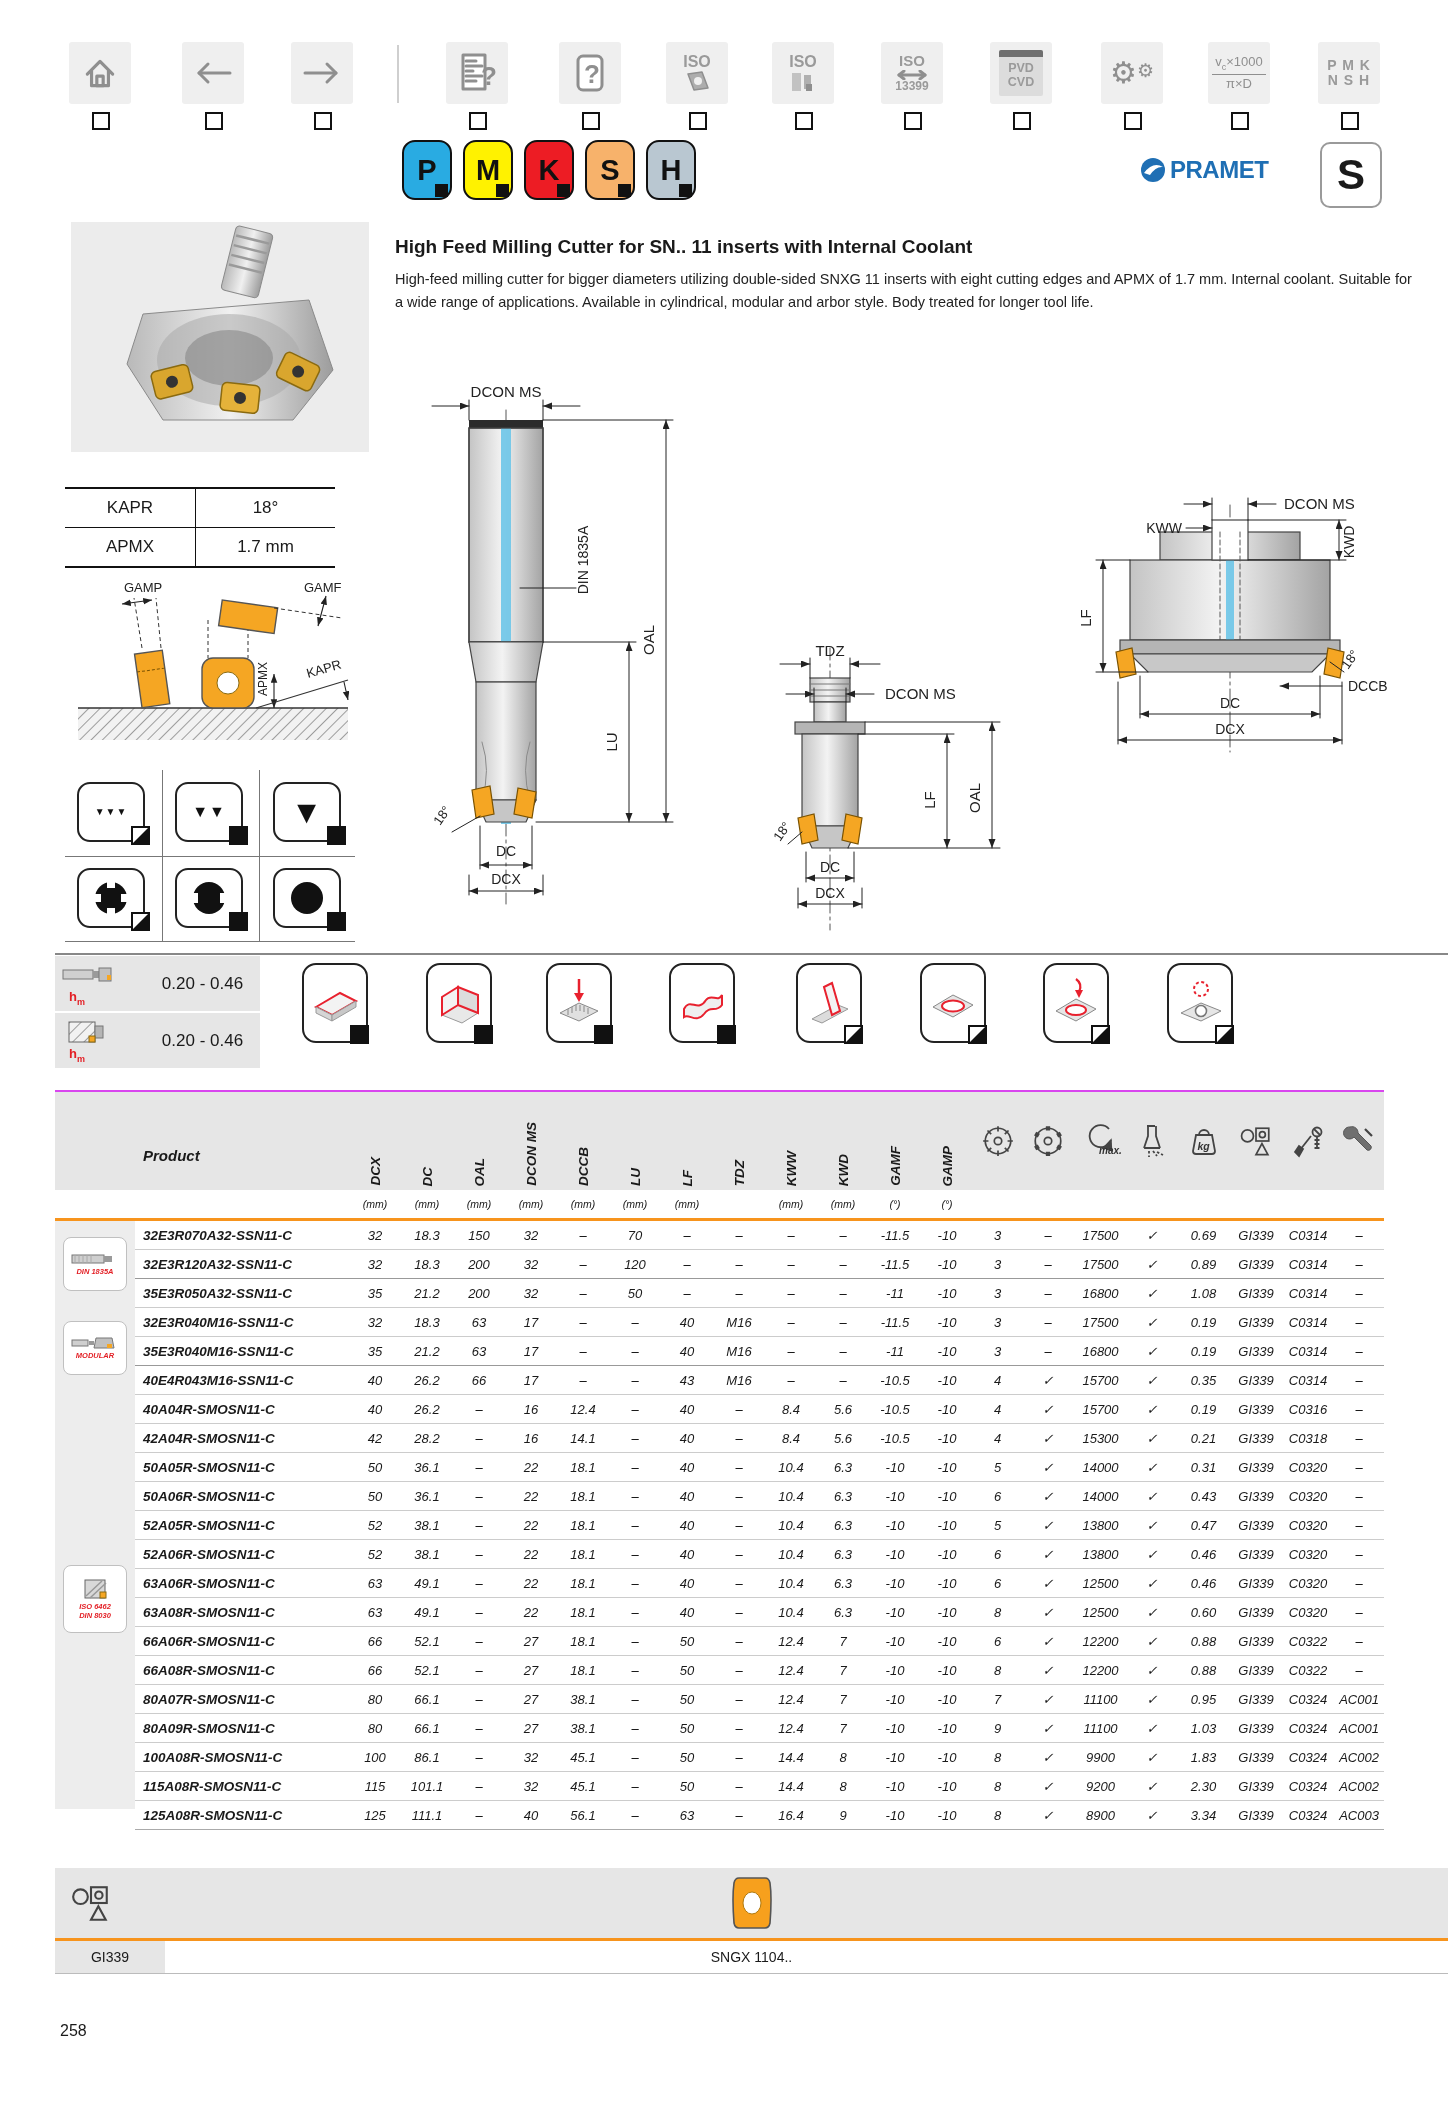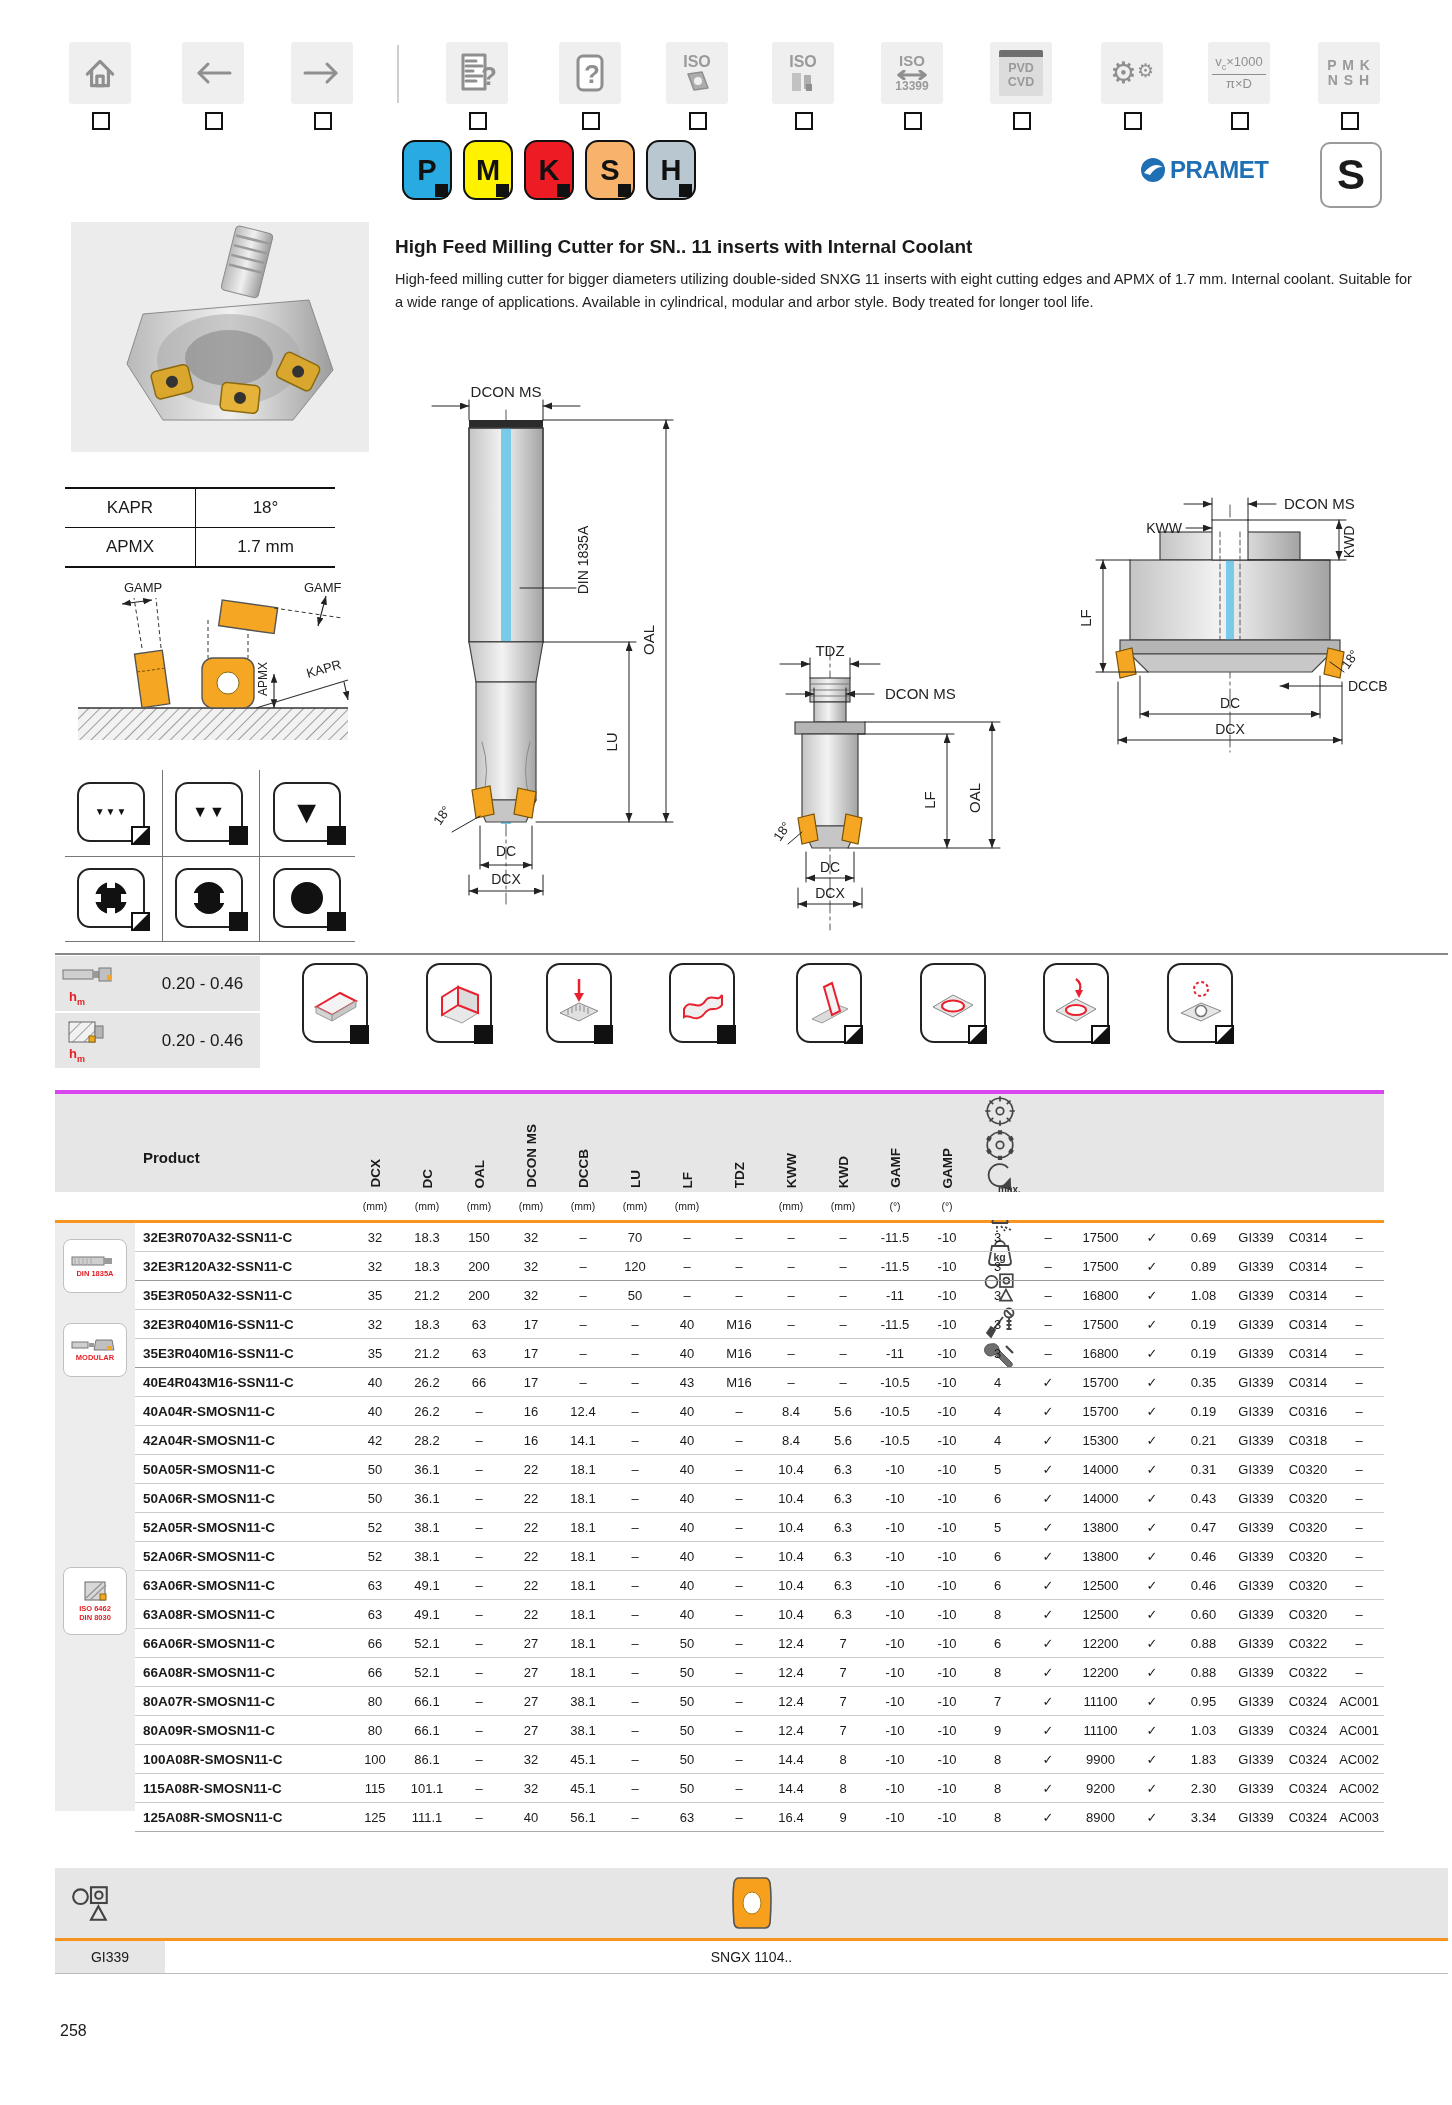--- a/index.html
+++ b/index.html
@@ -46,27 +46,27 @@
   #hmline{left:55px;top:953px;width:1393px;height:1.5px;background:#888;}
   #hmband{left:55px;top:956px;width:205px;height:112px;background:#e6e6e6;}
   .hmrow{position:relative;height:55px;border-bottom:2px solid #fff;display:flex;align-items:center;}
   .hmrow:last-child{border-bottom:none;}
   .hmicon{position:absolute;left:6px;top:6px;}
   .hmlabel{position:absolute;left:14px;bottom:4px;color:#e31e24;font-weight:bold;font-size:13px;}
   .hmval{position:absolute;left:95px;width:105px;text-align:center;font-size:17px;}
   .optile{position:absolute;top:963px;width:62px;height:76px;border:2.2px solid #222;border-radius:14px;background:#fff;
           display:flex;align-items:center;justify-content:center;}
   
-  #dimtable{left:55px;top:1090px;width:1329px;border-top:4px solid #d946ef;}
+  #dimtable{left:55px;top:1090px;width:1329px;border-top:2px solid #d946ef;font-style:italic;}
   #thead{position:relative;height:98px;background:#e6e6e6;}
   #prodhdr{position:absolute;left:88px;bottom:26px;font-size:15px;font-weight:bold;}
   #collabels{position:absolute;left:294px;bottom:4px;display:flex;}
   .clab{width:52px;display:flex;align-items:flex-end;justify-content:center;}
   .rot{writing-mode:vertical-rl;transform:rotate(180deg);font-weight:bold;font-size:13.5px;white-space:nowrap;}
-  #colicons{position:absolute;left:918px;top:0;height:98px;display:flex;align-items:center;flex-direction:column;}
+  #colicons{position:absolute;left:918px;top:0;height:98px;display:flex;align-items:center;}
   .ich{display:flex;align-items:center;justify-content:center;}
   #tunits{position:relative;height:28px;background:#fff;}
   #unitrow{position:absolute;left:294px;top:0;display:flex;height:28px;align-items:center;}
   .ucell{width:52px;text-align:center;font-size:10.5px;color:#222;}
   #orangebar{height:3px;background:#f7941d;}
   #tbody{position:relative;}
   #groupcol{position:absolute;left:0;top:0;width:80px;height:588px;background:#ededed;}
   .gbox{position:absolute;left:8px;width:62px;background:#fff;border:1px solid #c0c0c0;border-radius:8px;
         display:flex;flex-direction:column;align-items:center;justify-content:center;padding:2px 0;}
   .gred{color:#e31e24;font-size:7.5px;font-weight:bold;line-height:1.25;text-align:center;}

